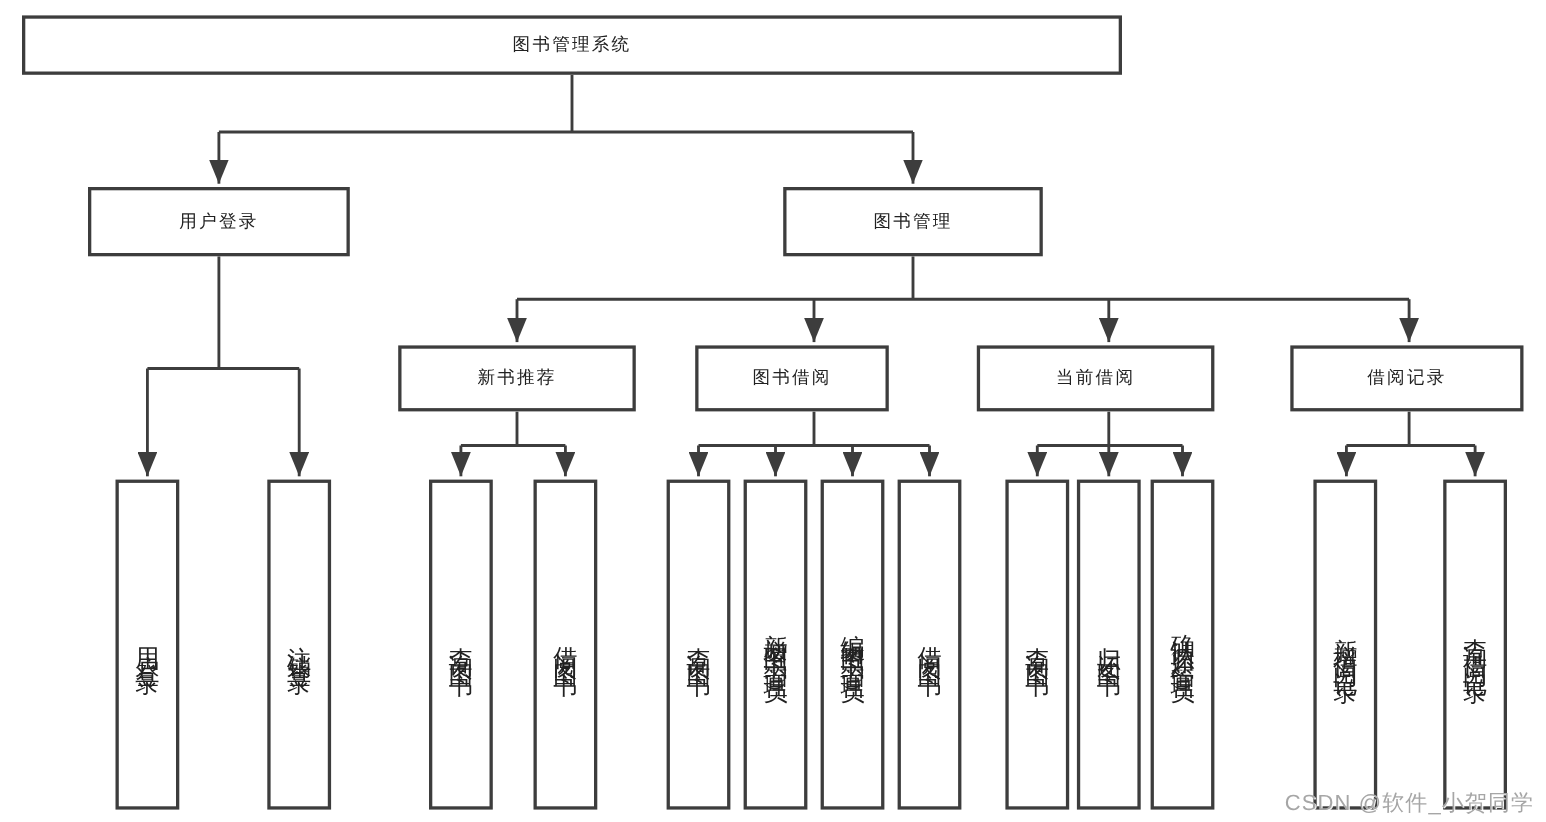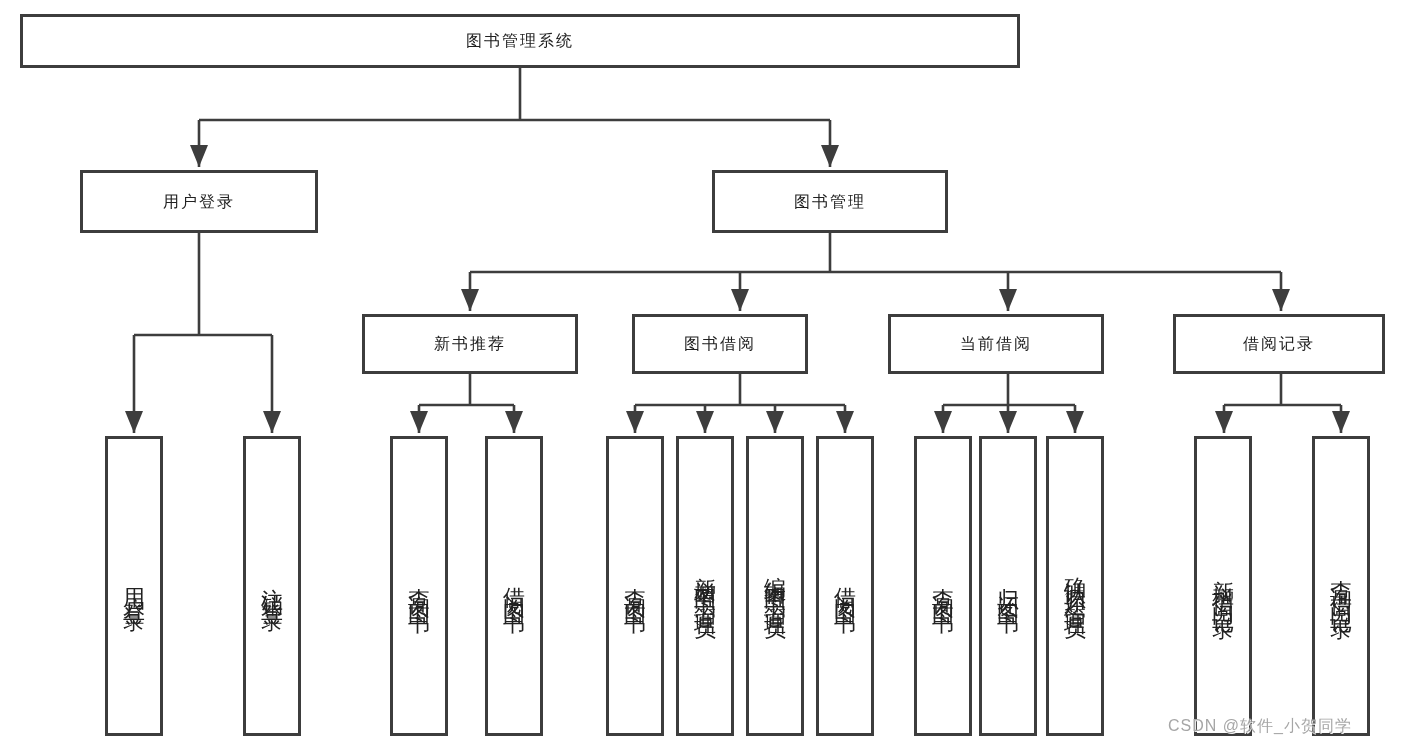--- a/index.html
+++ b/index.html
@@ -74,21 +74,21 @@
   .leaf-8  { left: 816px; }
   .leaf-9  { left: 914px; }
   .leaf-10 { left: 979px; }
   .leaf-11 { left: 1046px; }
   .leaf-12 { left: 1194px; }
   .leaf-13 { left: 1312px; }
   .watermark {
     position: absolute;
     left: 1168px;
     top: 716px;
-    font-size: 16px;
+    font-size: 20px;
     color: var(--watermark);
     letter-spacing: 1px;
     white-space: nowrap;
     text-shadow: 1px 1px 0 rgba(255,255,255,0.9);
     z-index: 5;
   }
 </style>
 </head>
 <body>
 

